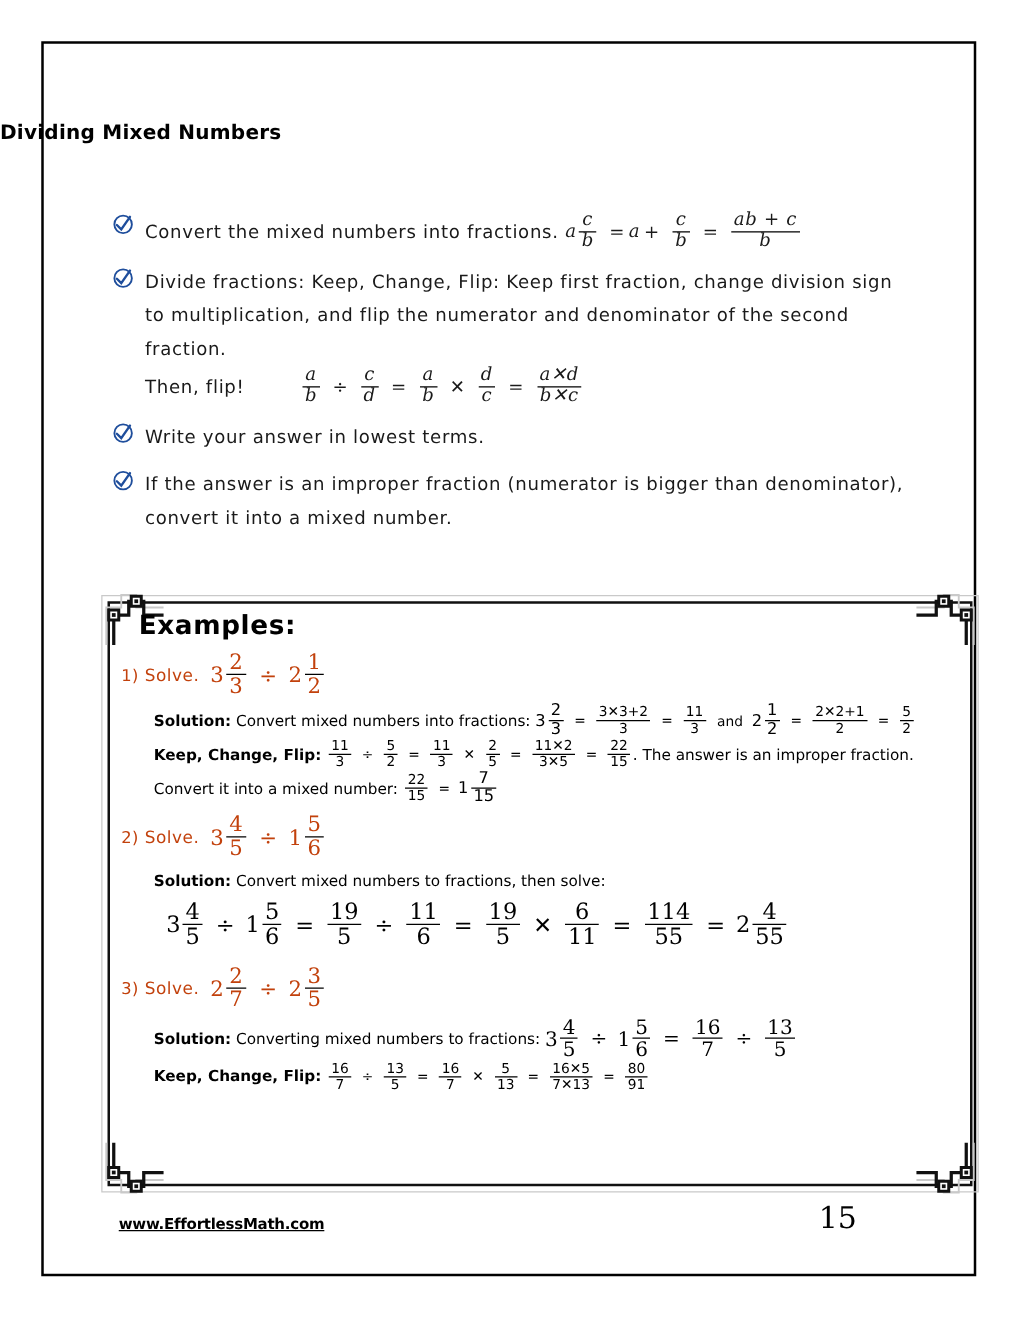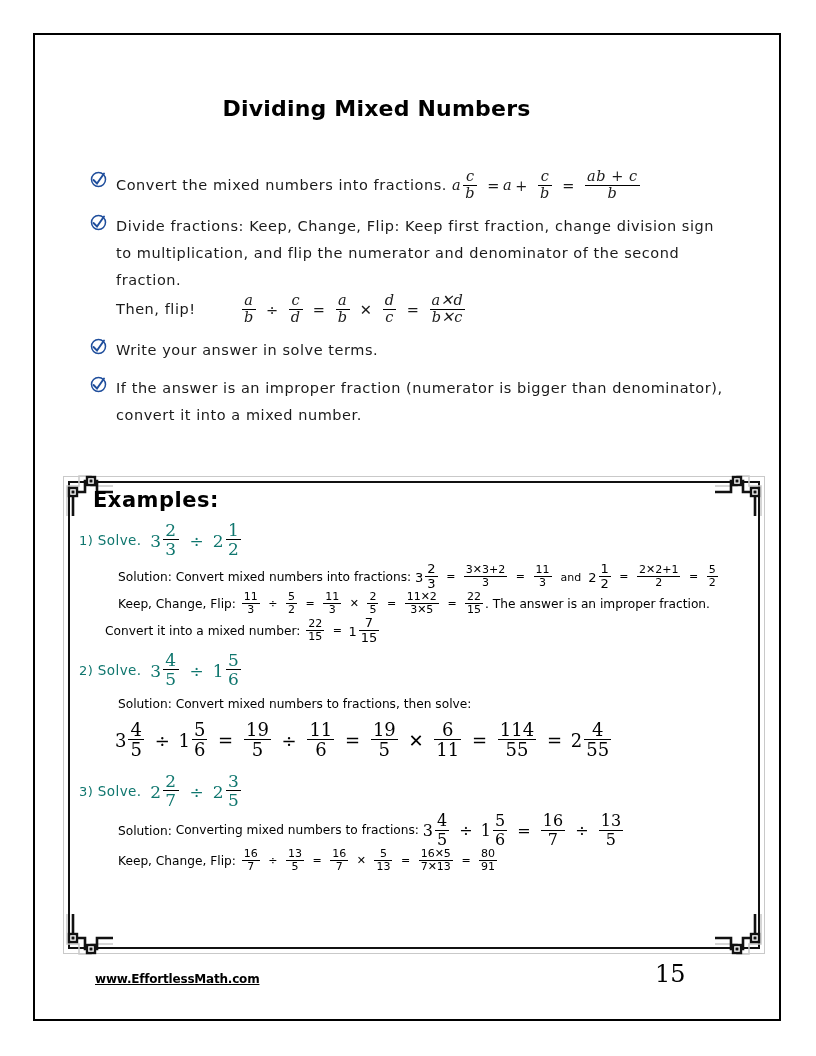--- a/index.html
+++ b/index.html
@@ -26,24 +26,23 @@
     border: 2px solid #000;
     box-sizing: border-box;
   }
 
   
   .page-title {
     position: absolute;
     left: 0;
     top: 96px;
     width: 753px;
-    text-align: center;
     font-family: "DejaVu Sans", sans-serif;
     font-weight: bold;
-    font-size: 22px;
+    font-size: 16px;
     letter-spacing: .2px;
   }
 
   
   .intro {
     position: absolute;
     left: 90px;
     top: 170px;
     width: 640px;
     font-family: "DejaVu Sans", sans-serif;
@@ -107,21 +106,21 @@
     vertical-align: middle;
     white-space: nowrap;
   }
   .mixed .whole { vertical-align: middle; }
 
   .op { padding: 0 3px; vertical-align: middle; }
 
   
   .examples-box {
     position: absolute;
-    left: 57px;
+    left: 75px;
     top: 470px;
     width: 714px;
     height: 490px;
     box-sizing: border-box;
   }
   .box-shadow-line {
     position: absolute;
     border: 1.5px solid #c9c9c9;
     left: 6px; top: 6px; right: 6px; bottom: 6px;
     box-sizing: border-box;
@@ -155,37 +154,37 @@
     font-size: 21px;
     letter-spacing: .5px;
     margin: 0 0 10px 14px;
   }
 
   .problem {
     font-family: "DejaVu Sans", sans-serif;
     font-size: 13.5px;
     letter-spacing: .4px;
     margin: 0 0 3px 0;
-    color: #0f766e;
+    color: #c2410c;
   }
   .problem .prob-num { font-size: 13px; }
   .problem .prob-expr {
     font-family: "DejaVu Serif", serif;
     font-style: normal;
     font-size: 17px;
     margin-left: 4px;
   }
 
   .solution {
     margin: 0 0 6px 26px;
     font-family: "DejaVu Sans", sans-serif;
     font-size: 12.2px;
     line-height: 2.0;
   }
-  .solution b { font-weight: normal; margin-left: 13px; }
+  .solution b { font-weight: bold; }
   .sol-small {
     font-family: "DejaVu Sans", sans-serif;
     font-size: 11px;
     font-style: normal;
   }
   .sol-mid {
     font-family: "DejaVu Serif", serif;
     font-style: normal;
     font-size: 16px;
   }
@@ -266,21 +265,21 @@
     </span>
   </div>
 
   <div class="step">
     <span class="step-check">
       <svg width="17" height="17" viewBox="0 0 17 17">
         <circle cx="8.5" cy="8.5" r="7" fill="none" stroke="#1f4e9c" stroke-width="1.5"></circle>
         <path d="M3.5 9 L7 12.5 L14 2.5" fill="none" stroke="#1f4e9c" stroke-width="1.9" stroke-linecap="round"></path>
       </svg>
     </span>
-    <span>Write your answer in solve terms.</span>
+    <span>Write your answer in lowest terms.</span>
   </div>
 
   <div class="step">
     <span class="step-check">
       <svg width="17" height="17" viewBox="0 0 17 17">
         <circle cx="8.5" cy="8.5" r="7" fill="none" stroke="#1f4e9c" stroke-width="1.5"></circle>
         <path d="M3.5 9 L7 12.5 L14 2.5" fill="none" stroke="#1f4e9c" stroke-width="1.9" stroke-linecap="round"></path>
       </svg>
     </span>
     <span>If the answer is an improper fraction (numerator is bigger than denominator), convert it into a mixed number.</span>

